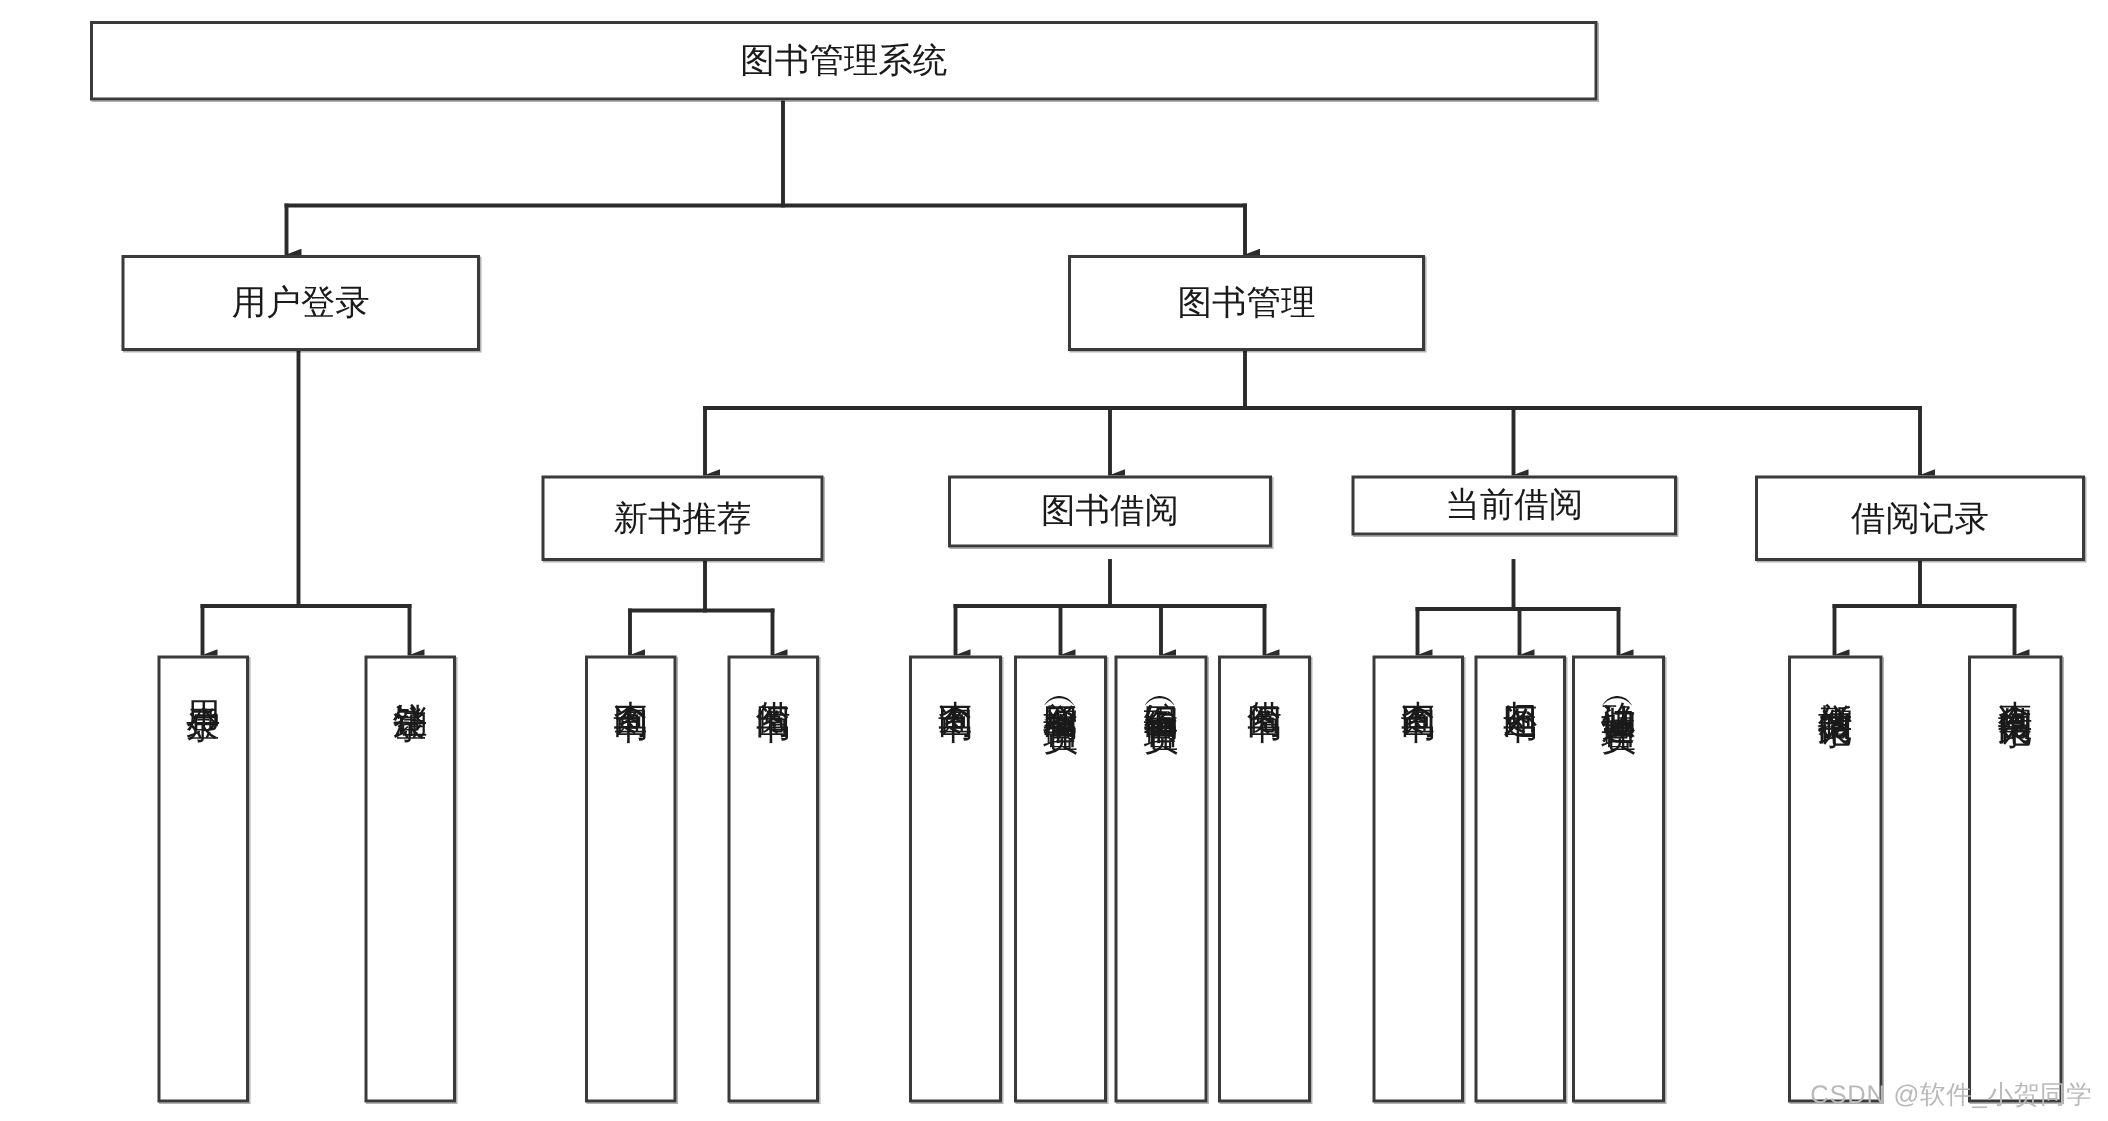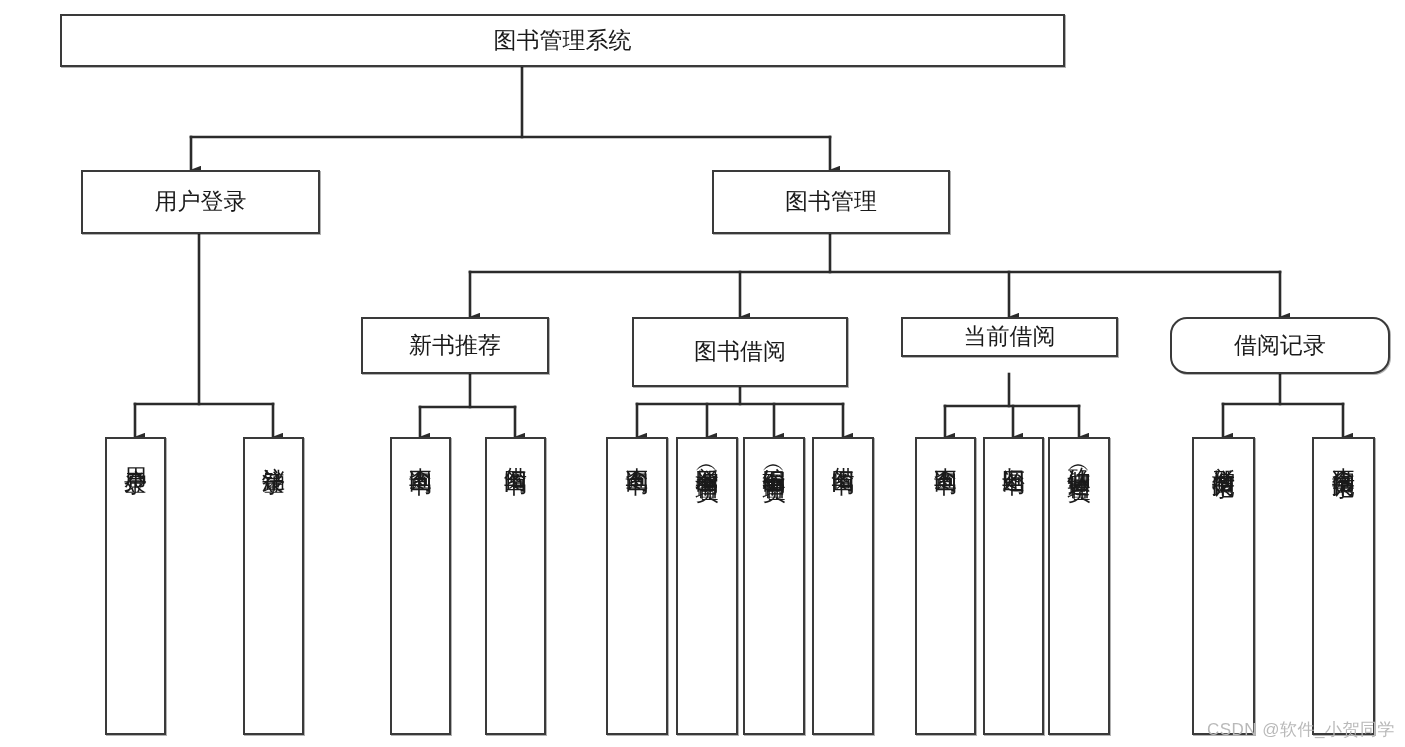--- a/index.html
+++ b/index.html
@@ -133,27 +133,27 @@
   <div class="node horizontal" style="left:81px; top:170px; width:239px; height:64px;">
     <span class="node-label">用户登录</span>
   </div>
   <div class="node horizontal" style="left:712px; top:170px; width:238px; height:64px;">
     <span class="node-label">图书管理</span>
   </div>
 
   <div class="node horizontal" style="left:361px; top:317px; width:188px; height:57px;">
     <span class="node-label">新书推荐</span>
   </div>
-  <div class="node horizontal" style="left:632px; top:317px; width:216px; height:70px;">
+  <div class="node horizontal" style="left:632px; top:317px; width:216px; height:48px;">
     <span class="node-label">图书借阅</span>
   </div>
   <div class="node horizontal" style="left:901px; top:317px; width:217px; height:40px;">
     <span class="node-label">当前借阅</span>
   </div>
-  <div class="node horizontal" style="left:1170px; top:317px; width:220px; height:57px;border-radius:17px;">
+  <div class="node horizontal" style="left:1170px; top:317px; width:220px; height:57px;">
     <span class="node-label">借阅记录</span>
   </div>
 
   <div class="node vertical" style="left:105px; top:437px; width:61px; height:298px;">
     <span class="node-label">用户登录</span>
   </div>
   <div class="node vertical" style="left:243px; top:437px; width:61px; height:298px;">
     <span class="node-label">注销登录</span>
   </div>
 

